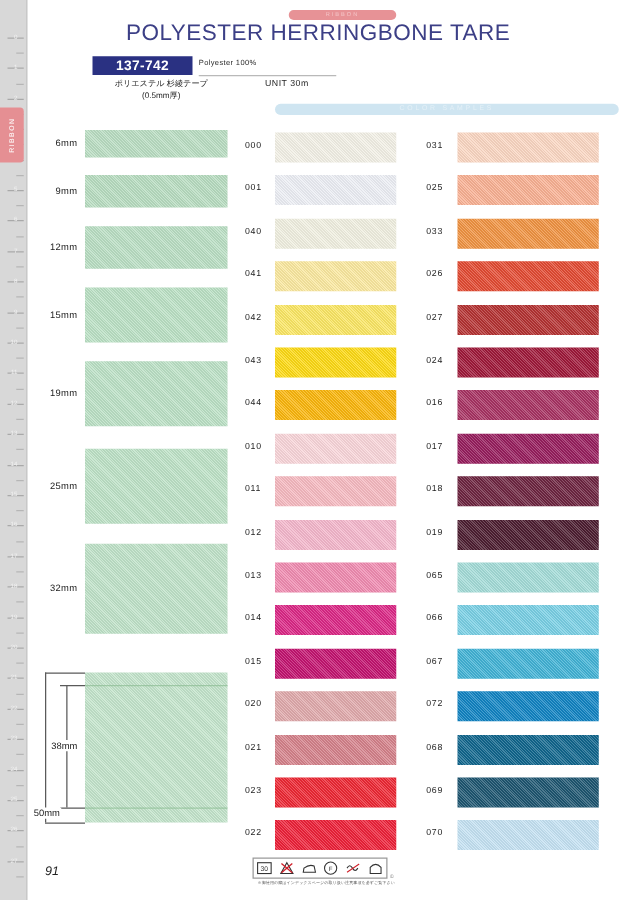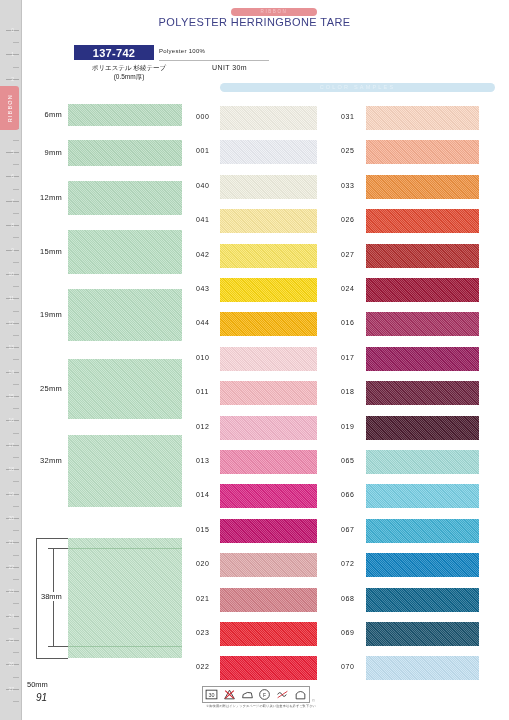--- a/index.html
+++ b/index.html
@@ -59,21 +59,21 @@
     border-radius: 4px;
     text-align: center;
   }
   #ribbon-pill span {
     font-size: 4.5px; color: #f4c4c7; letter-spacing: 1.6px;
     line-height: 8px; display: block;
   }
   #main-title {
     position: absolute; left: 0; top: 16px; width: 509px;
     text-align: center;
-    font-size: 11px; font-weight: normal;
+    font-size: 18px; font-weight: normal;
     color: #3c3f86; letter-spacing: 0.4px;
   }
 
   
   #code-box {
     position: absolute; left: 74px; top: 45px;
     width: 80px; height: 15px;
     background: #2a3182;
     display: flex; align-items: center; justify-content: center;
   }
@@ -286,34 +286,34 @@
       <div class="wlabel" style="left: 16px; top: 148px; width: 46px;">9mm</div>
       <div class="swatch" style="left: 68px; top: 181px; width: 114px; height: 34px; background-color: rgb(185, 222, 195);"></div>
       <div class="wlabel" style="left: 16px; top: 193px; width: 46px;">12mm</div>
       <div class="swatch" style="left: 68px; top: 230px; width: 114px; height: 44px; background-color: rgb(186, 224, 196);"></div>
       <div class="wlabel" style="left: 16px; top: 247px; width: 46px;">15mm</div>
       <div class="swatch" style="left: 68px; top: 289px; width: 114px; height: 52px; background-color: rgb(187, 224, 197);"></div>
       <div class="wlabel" style="left: 16px; top: 310px; width: 46px;">19mm</div>
       <div class="swatch" style="left: 68px; top: 359px; width: 114px; height: 60px; background-color: rgb(189, 225, 198);"></div>
       <div class="wlabel" style="left: 16px; top: 384px; width: 46px;">25mm</div>
       <div class="swatch" style="left: 68px; top: 435px; width: 114px; height: 72px; background-color: rgb(191, 226, 200);"></div>
-      <div class="wlabel" style="left: 16px; top: 456px; width: 46px;">32mm</div>
+      <div class="wlabel" style="left: 16px; top: 466px; width: 46px;">32mm</div>
       <div class="swatch" style="left: 68px; top: 538px; width: 114px; height: 120px; background-color: rgb(195, 228, 203);"></div>
     </div>
   <div id="diagram">
       <div class="tapeline" style="left: 68px; top: 548px; width: 114px;"></div>
       <div class="tapeline" style="left: 68px; top: 646px; width: 114px;"></div>
       <div class="dimline" style="left: 36px; top: 538px; width: 1px; height: 120px;"></div>
       <div class="dimline" style="left: 36px; top: 538px; width: 32px; height: 1px;"></div>
       <div class="dimline" style="left: 36px; top: 658px; width: 32px; height: 1px;"></div>
       <div class="dimline" style="left: 53px; top: 548px; width: 1px; height: 98px;"></div>
       <div class="dimline" style="left: 48px; top: 548px; width: 20px; height: 1px;"></div>
       <div class="dimline" style="left: 48px; top: 646px; width: 20px; height: 1px;"></div>
       <div class="dimtext" style="left: 40px; top: 592px;">38mm</div>
-      <div class="dimtext" style="left: 26px; top: 680px;">50mm</div>
+      <div class="dimtext" style="left: 26px; top: 646px;">50mm</div>
     </div>
   <div id="col1">
       <div class="code" style="left: 196px; top: 113px;">000</div>
       <div class="swatch" style="left: 220px; top: 106px; width: 97px; height: 24px; background-color: rgb(242, 240, 230);"></div>
       <div class="code" style="left: 196px; top: 147.4px;">001</div>
       <div class="swatch" style="left: 220px; top: 140.4px; width: 97px; height: 24px; background-color: rgb(236, 238, 244);"></div>
       <div class="code" style="left: 196px; top: 181.8px;">040</div>
       <div class="swatch" style="left: 220px; top: 174.8px; width: 97px; height: 24px; background-color: rgb(240, 239, 224);"></div>
       <div class="code" style="left: 196px; top: 216.2px;">041</div>
       <div class="swatch" style="left: 220px; top: 209.2px; width: 97px; height: 24px; background-color: rgb(250, 232, 159);"></div>

